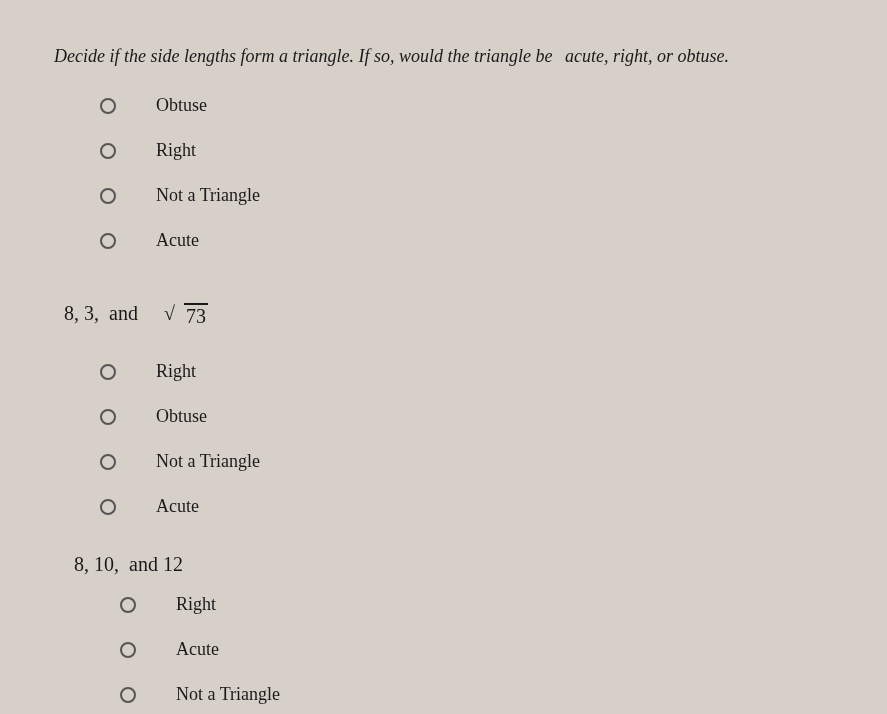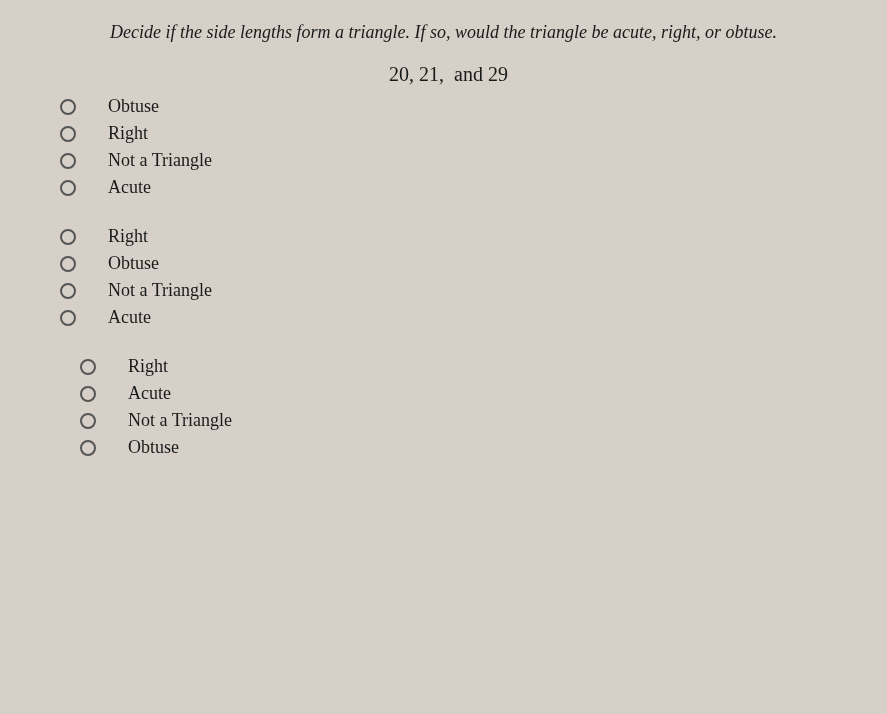--- a/index.html
+++ b/index.html
@@ -1,19 +1,18 @@
 <!DOCTYPE html>
 <html><head>
   <meta charset="utf-8">
   <style>
     * {
-      margin: 0;
+      margin: 8px;
       padding: 0;
       box-sizing: border-box;
-      text-align: center;
     }
 
     body {
       background-color: #d6d0c8;
       font-family: 'Times New Roman', Times, serif;
       width: 887px;
       min-height: 714px;
       padding: 20px 30px;
       color: #1a1a1a;
     }
@@ -85,21 +84,20 @@
     }
   </style>
 </head>
 <body>
 
 <p class="instructions">
   Decide if the side lengths form a triangle. If so, would the triangle be <em>acute, right, or obtuse.</em>
 </p>
 
 <div class="question-block">
-  <div class="question-title">20, 21,&nbsp; and 29</div>
   <ul class="options">
     <li>
       <span class="radio-circle"></span>
       <span>Obtuse</span>
     </li>
     <li>
       <span class="radio-circle"></span>
       <span>Right</span>
     </li>
     <li>
@@ -107,20 +105,27 @@
       <span>Not a Triangle</span>
     </li>
     <li>
       <span class="radio-circle"></span>
       <span>Acute</span>
     </li>
   </ul>
 </div>
 
 <div class="question-block">
+  <div class="question-title">
+    8, 3,&nbsp; and&nbsp;
+    <span class="sqrt-container">
+      <span class="sqrt-sign">√</span>
+        <span class="sqrt-number">73</span>
+    </span>
+  </div>
   <ul class="options">
     <li>
       <span class="radio-circle"></span>
       <span>Right</span>
     </li>
     <li>
       <span class="radio-circle"></span>
       <span>Obtuse</span>
     </li>
     <li>
@@ -128,20 +133,21 @@
       <span>Not a Triangle</span>
     </li>
     <li>
       <span class="radio-circle"></span>
       <span>Acute</span>
     </li>
   </ul>
 </div>
 
 <div class="question-block">
+  <div class="question-title" style="margin-left:20px;">8, 10,&nbsp; and 12</div>
   <ul class="options" style="margin-left:50px;">
     <li>
       <span class="radio-circle"></span>
       <span>Right</span>
     </li>
     <li>
       <span class="radio-circle"></span>
       <span>Acute</span>
     </li>
     <li>

